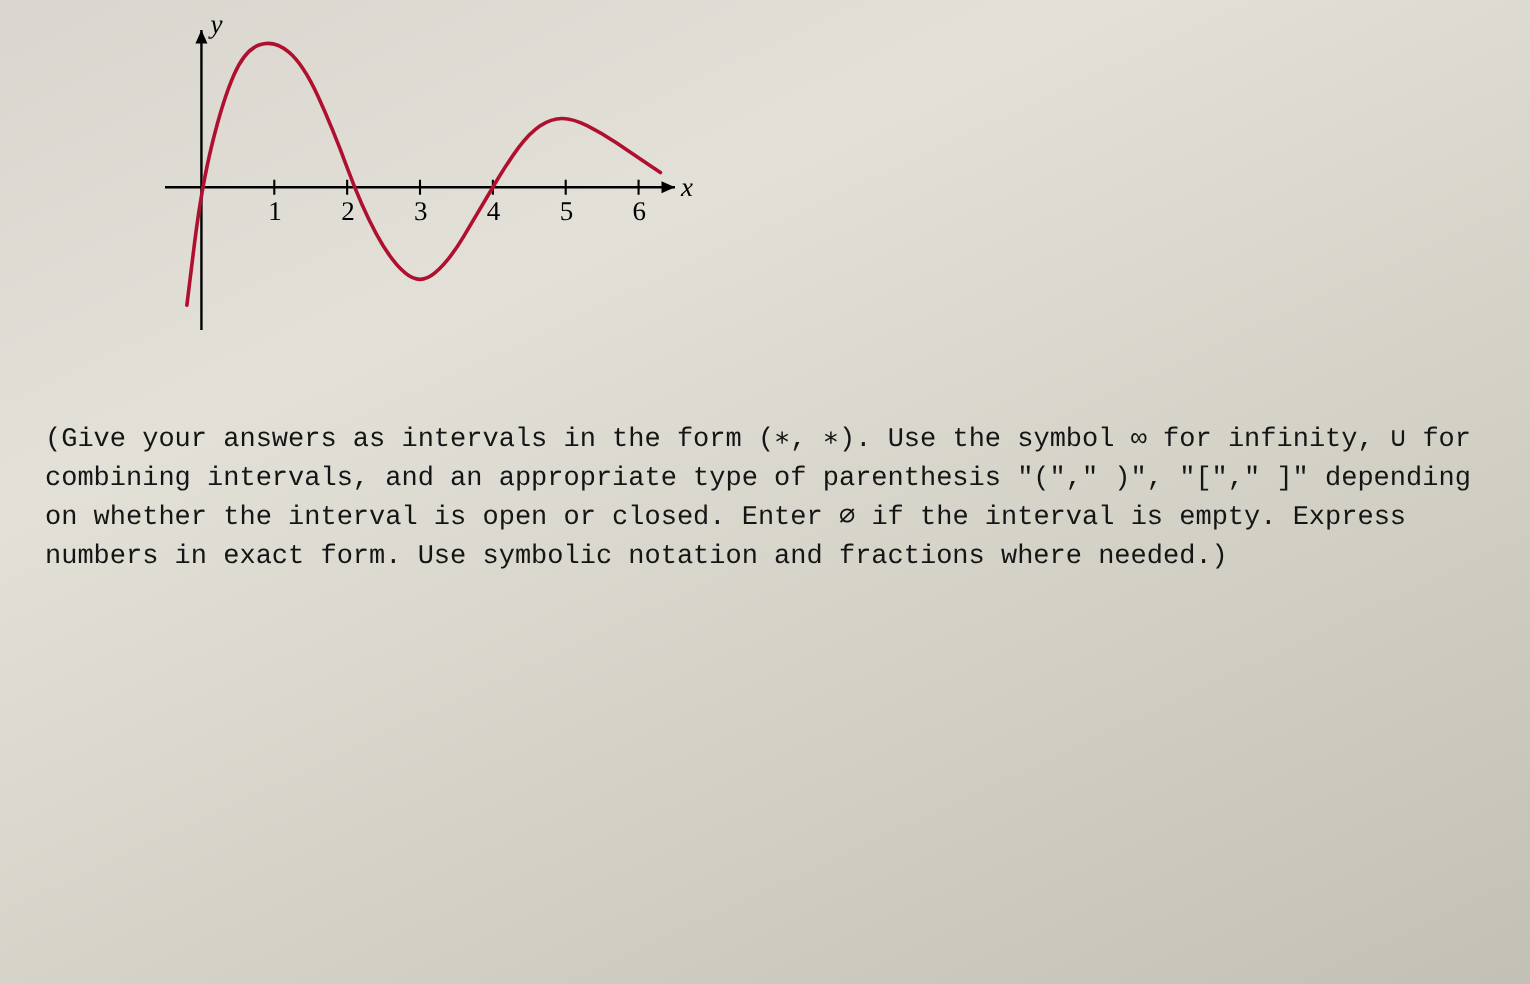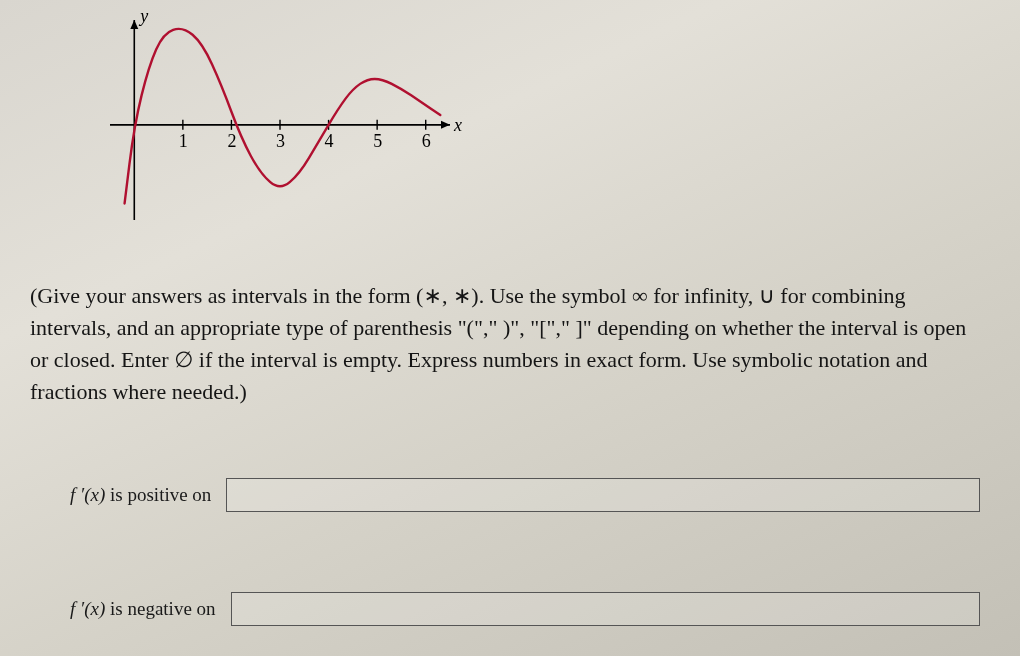--- a/index.html
+++ b/index.html
@@ -17,24 +17,25 @@
     padding: 10px 30px 0 30px;
   }
   .graph-area {
     position: relative;
     margin-left: 70px;
     margin-top: 0;
     width: 380px;
     height: 230px;
   }
   .instructions {
-    font-size: 22px;
+    font-size: 18px;
     line-height: 1.45;
     margin-top: 40px;
     color: #151515;
+    font-family: Liberation Mono, monospace;
   }
   .answers {
     margin-top: 70px;
   }
   .answer-row {
     display: flex;
     align-items: center;
     gap: 15px;
     margin-bottom: 80px;
   }
@@ -82,31 +83,14 @@
         <line x1="277.1428571428571" y1="109.82758620689656" x2="277.1428571428571" y2="119.82758620689656" stroke="#000" stroke-width="1.4"></line>
         <text x="273.1428571428571" y="136.82758620689657" font-family="Times New Roman" font-size="18" fill="#000">5</text>
         <line x1="325.7142857142857" y1="109.82758620689656" x2="325.7142857142857" y2="119.82758620689656" stroke="#000" stroke-width="1.4"></line>
         <text x="321.7142857142857" y="136.82758620689657" font-family="Times New Roman" font-size="18" fill="#000">6</text>
         <path d="M 24.57142857142857 193.44827586206895 Q 24.57142857142857 193.44827586206895 29.428571428571427 154.13793103448276 Q 34.285714285714285 114.82758620689656 41.57142857142857 85.34482758620689 Q 48.85714285714286 55.86206896551724 56.14285714285715 39.48275862068965 Q 63.42857142857144 23.103448275862064 73.14285714285714 19.82758620689657 Q 82.85714285714285 16.551724137931075 92.57142857142856 24.741379310344854 Q 102.28571428571428 32.93103448275863 112 54.224137931034505 Q 121.71428571428571 75.51724137931038 131.42857142857142 101.7241379310345 Q 141.14285714285714 127.93103448275862 150.85714285714286 145.94827586206895 Q 160.57142857142858 163.9655172413793 170.28571428571428 172.15517241379308 Q 180 180.3448275862069 189.71428571428572 172.15517241379308 Q 199.42857142857144 163.9655172413793 209.14285714285714 147.58620689655172 Q 218.85714285714283 131.20689655172413 228.57142857142856 114.82758620689654 Q 238.2857142857143 98.44827586206897 245.57142857142858 88.62068965517241 Q 252.85714285714286 78.79310344827587 260.14285714285717 73.8793103448276 Q 267.42857142857144 68.96551724137933 274.7142857142857 68.96551724137933 Q 282 68.96551724137933 291.71428571428567 73.8793103448276 Q 301.4285714285714 78.79310344827587 311.1428571428571 85.34482758620692 Q 320.8571428571429 91.89655172413795 330.57142857142856 98.44827586206898 T 340.2857142857143 105.00000000000001 " fill="none" stroke="#b01030" stroke-width="2.4" stroke-linecap="round"></path>
       </svg>
   </div>
 
   <div class="instructions">(Give your answers as intervals in the form (∗, ∗). Use the symbol ∞ for infinity, ∪ for combining intervals, and an appropriate type of parenthesis "("," )", "["," ]" depending on whether the interval is open or closed. Enter ∅ if the interval is empty. Express numbers in exact form. Use symbolic notation and fractions where needed.)</div>
 
-  <div class="answers">
-
-    <div class="answer-row">
-      <span class="answer-label">
-        <span class="var">f ′(x)</span><span class="roman"> is positive on</span>
-      </span>
-      <input type="text" class="answer-input" value="" style="">
-    </div>
-
-    <div class="answer-row">
-      <span class="answer-label">
-        <span class="var">f ′(x)</span><span class="roman"> is negative on</span>
-      </span>
-      <input type="text" class="answer-input" value="" style="">
-    </div>
-
-  </div>
 
 </div>
 
 </body></html>

